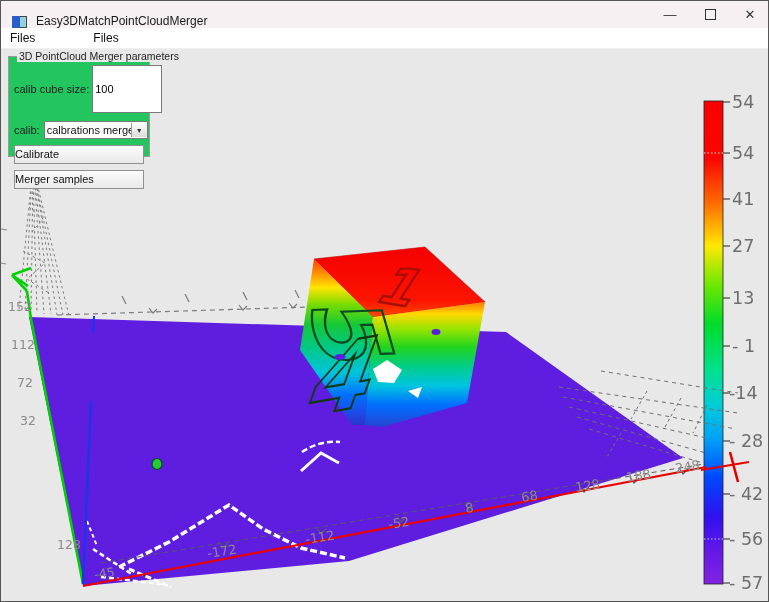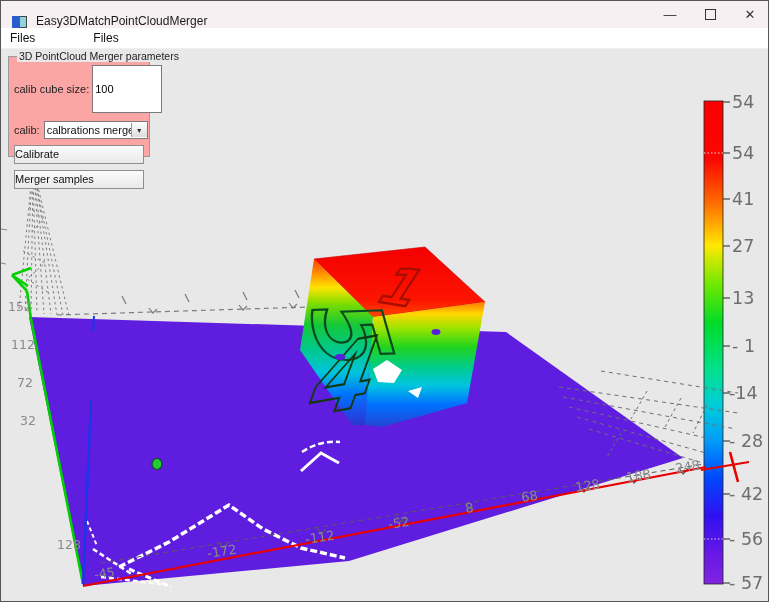--- a/index.html
+++ b/index.html
@@ -16,21 +16,21 @@
   .winbtns{margin-left:auto;display:flex;height:100%;}
   .winbtn{width:40px;height:100%;display:flex;align-items:center;justify-content:center;
           font-size:13px;color:#333;cursor:default;}
   .maxglyph{width:9px;height:9px;border:1px solid #333;}
   
   .menubar{position:absolute;left:0;top:27px;width:769px;height:20px;background:#ffffff;
            display:flex;align-items:center;border-bottom:1px solid #f0f0f0;gap:40px;}
   .menuitem{font-size:12px;color:#111;padding:2px 9px;}
   
   .groupbox{position:absolute;left:7px;top:55px;width:140px;height:99px;
-            border:1px solid #9a9a9a;background:#fca5a5;}
+            border:1px solid #9a9a9a;background:#22c55e;}
   .grouptitle{position:absolute;left:8px;top:-7px;background:#e9e8e8;font-size:10.5px;
               color:#222;padding:0 2px;white-space:nowrap;}
   .formrow{display:flex;align-items:center;margin:8px 4px 0 5px;}
   .formlabel{font-size:11px;color:#222;white-space:nowrap;}
   .textinput{width:64px;height:14px;border:1px solid #7a7a7a;background:#fff;font-size:11px;
              padding:16px 2px;margin-left:3px;font-family:"Liberation Sans",sans-serif;}
   .combo{display:flex;align-items:center;margin-left:4px;border:1px solid #7a7a7a;background:#fff;
          height:16px;width:102px;}
   .combotext{font-size:11px;color:#111;padding:0 2px;flex:1;white-space:nowrap;overflow:hidden;}
   .comboarrow{width:15px;height:14px;background:linear-gradient(#fdfdfd,#dcdcdc);

